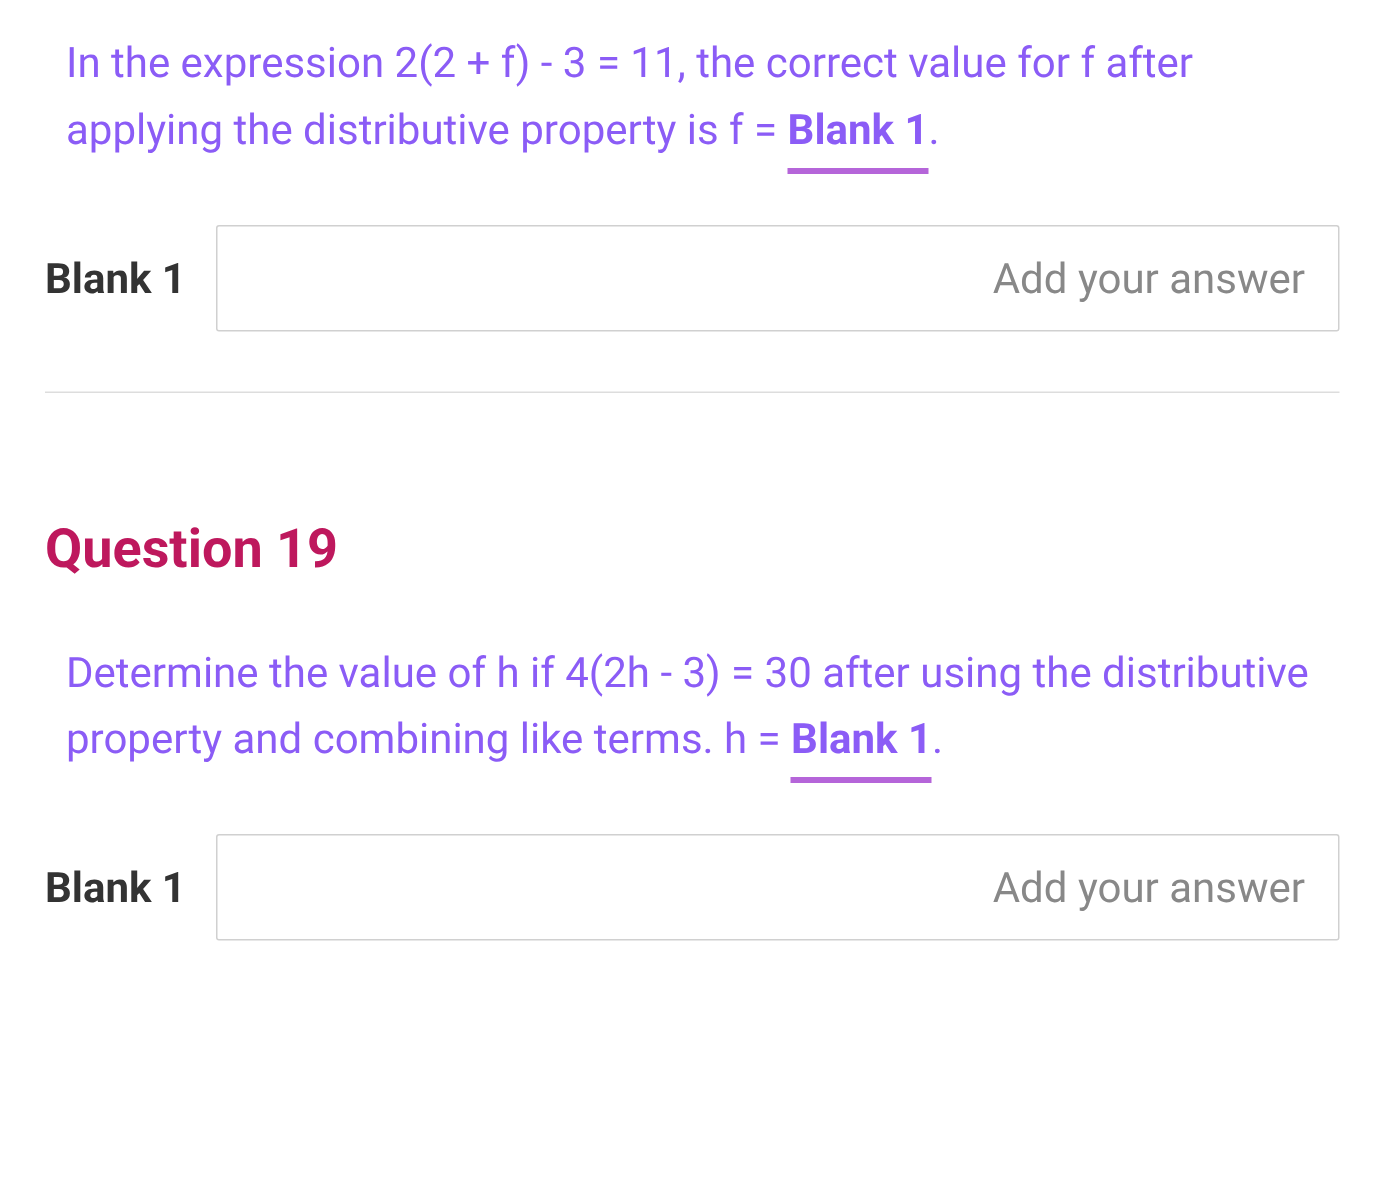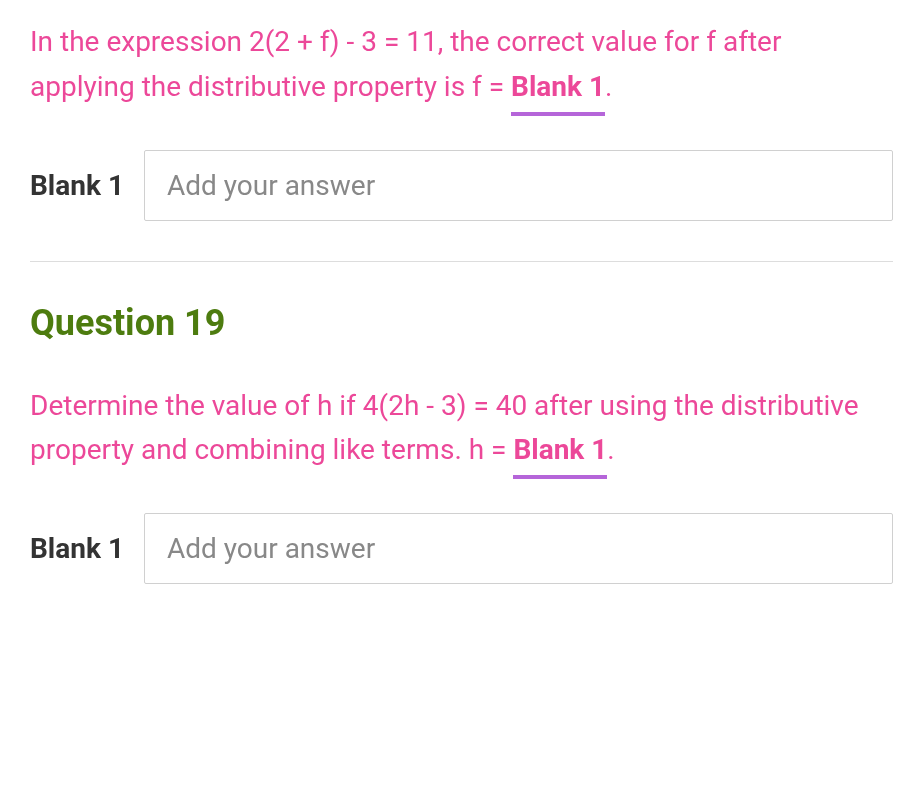--- a/index.html
+++ b/index.html
@@ -10,22 +10,23 @@
     body {
       font-family: -apple-system, BlinkMacSystemFont, "Segoe UI", Roboto, "Helvetica Neue", Arial, sans-serif;
       background: #fff;
       color: #333;
       width: 923px;
       padding: 20px 30px;
     }
     .question-text {
       font-size: 28px;
       line-height: 1.6;
-      color: #ec4899;
+      color: #8b5cf6;
       margin-bottom: 40px;
+      margin-left: 14px;
     }
     .blank-highlight {
       font-weight: 700;
       position: relative;
       display: inline-block;
     }
     .blank-highlight::after {
       content: '';
       position: absolute;
       left: 0;
@@ -47,39 +48,41 @@
       white-space: nowrap;
     }
     .answer-input {
       flex: 1;
       font-size: 28px;
       padding: 18px 22px;
       border: 1px solid #d0d0d0;
       border-radius: 2px;
       color: #333;
       font-family: inherit;
+      text-align: right;
     }
     .answer-input::placeholder {
       color: #888;
     }
     .divider {
       border: none;
       border-top: 1px solid #ddd;
       margin: 10px 0 40px 0;
     }
     .question-header {
       display: flex;
       justify-content: space-between;
       align-items: center;
       margin-bottom: 40px;
     }
     .question-title {
       font-size: 36px;
       font-weight: 700;
-      color: #4d7c0f;
+      color: #be185d;
+      margin-top: 43px;
     }
     .points-badge {
       font-size: 26px;
       font-weight: 400;
       color: #000;
       border: 2px solid #000;
       border-radius: 999px;
       padding: 10px 26px;
     }
   </style>
@@ -96,19 +99,19 @@
   </div>
 </div>
 
 <hr class="divider">
 
 <div class="question-block">
   <div class="question-header">
     <h2 class="question-title">Question 19</h2>
   </div>
   <p class="question-text">
-    <span>Determine the value of h if 4(2h - 3) = 40 after using the distributive property and combining like terms. h = </span><span class="blank-highlight">Blank 1</span><span>.</span>
+    <span>Determine the value of h if 4(2h - 3) = 30 after using the distributive property and combining like terms. h = </span><span class="blank-highlight">Blank 1</span><span>.</span>
   </p>
   <div class="answer-row">
     <span class="blank-label">Blank 1</span>
     <input type="text" class="answer-input" placeholder="Add your answer" style="">
   </div>
 </div>
 
 </body></html>

